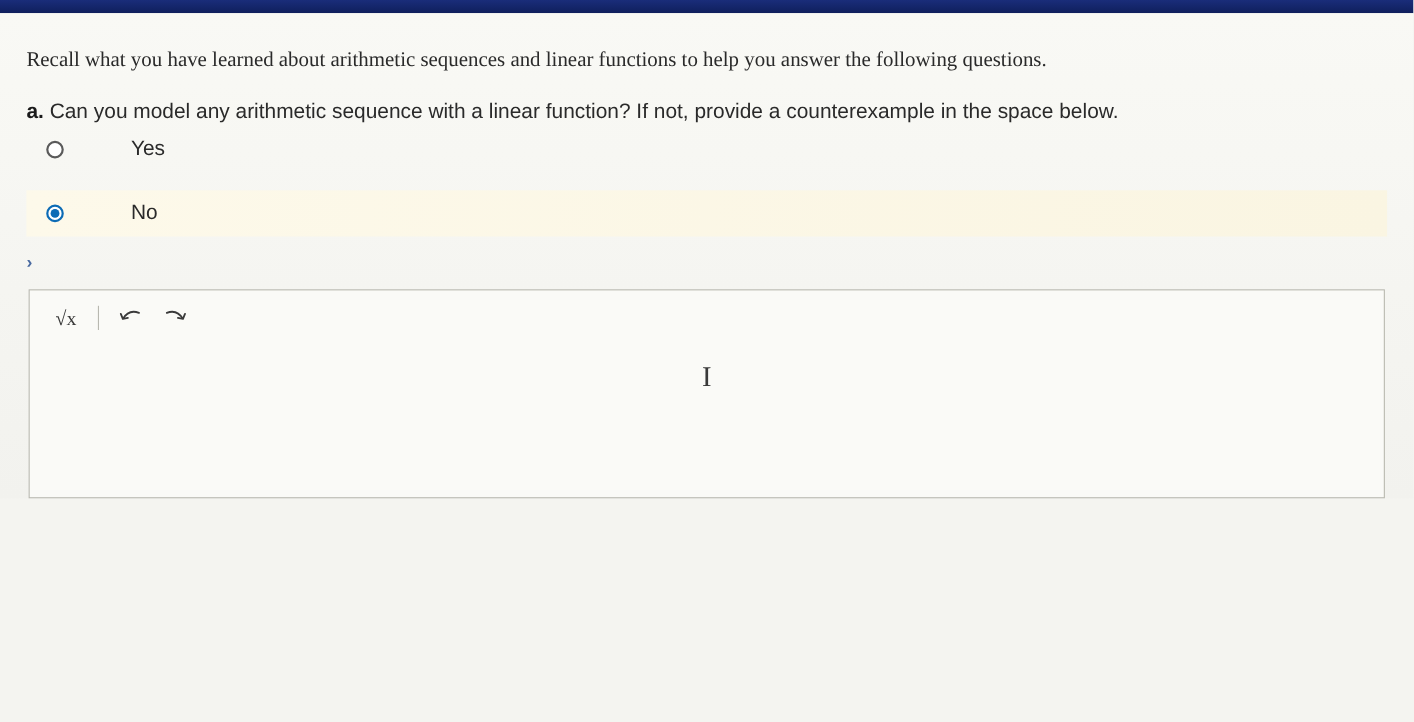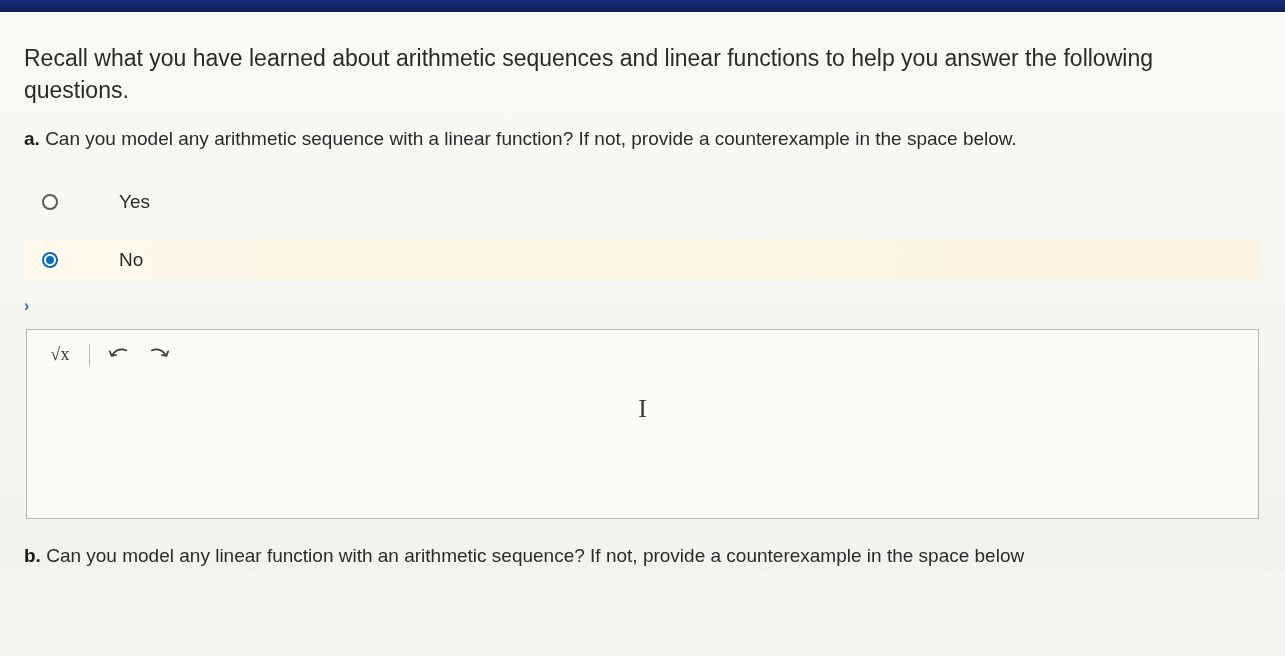--- a/index.html
+++ b/index.html
@@ -16,29 +16,29 @@
     }
     .top-bar {
       height: 12px;
       background: linear-gradient(to bottom, #1a2d7a, #0f1f5c);
     }
     .content {
       padding: 30px 24px 0 24px;
       background: linear-gradient(to bottom, #f9f9f5 0%, #f2f2ee 100%);
     }
     .intro-text {
-      font-size: 23px;
+      font-size: 19px;
       color: #2a2a2a;
       margin-bottom: 20px;
       line-height: 1.4;
+      font-family: Liberation Serif, serif;
     }
     .part-line {
       font-size: 19px;
       color: #2a2a2a;
-      margin-bottom: 28px;
       line-height: 1.4;
     }
     .part-label {
       font-weight: bold;
       color: #1a1a1a;
     }
     .option-row {
       display: flex;
       align-items: center;
       padding: 10px 18px;
@@ -192,18 +192,14 @@
         <svg class="arrow" viewBox="0 0 24 18">
           <path d="M 4 4 Q 14 0 20 10 M 20 10 L 22 5 M 20 10 L 15 9" stroke="#3a3a3a" stroke-width="1.8" fill="none" stroke-linecap="round"></path>
         </svg>
       </div>
     </div>
     <div class="editor-body">
       <span class="cursor-caret">I</span>
     </div>
   </div>
 
-  <p class="part-b">
-    <span class="part-label">b.</span>
-    <span>Can you model any linear function with an arithmetic sequence? If not, provide a counterexample in the space below</span>
-  </p>
 
 </div>
 
 </body></html>

